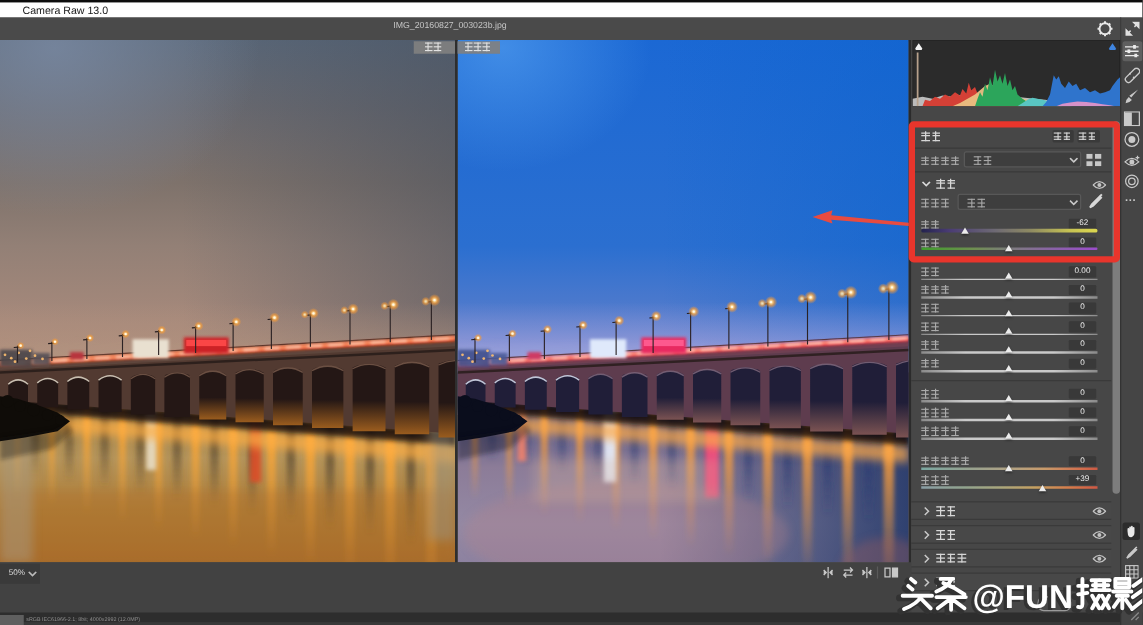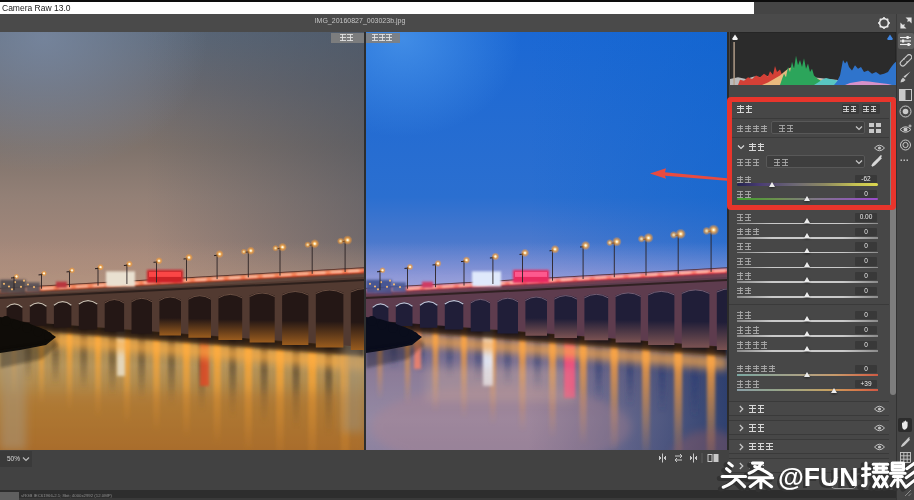--- a/index.html
+++ b/index.html
@@ -23,21 +23,21 @@
 .vbox{position:absolute;width:22px;height:8.5px;background:#393939;color:#ececec;font-size:6.5px;line-height:8.5px;text-align:center;border-radius:1px}
 .track{position:absolute;width:141px;height:1.6px;background:linear-gradient(90deg,#8a8a8a,#cacaca 25%,#cacaca 75%,#8a8a8a)}
 .thumb{position:absolute;width:0;height:0;border-left:3.8px solid transparent;border-right:3.8px solid transparent;border-bottom:5.2px solid #ececec;filter:drop-shadow(0 1px 1px rgba(0,0,0,0.5))}
 .dd{position:absolute;background:#3e3e3e;border:1px solid #585858;border-radius:2px}
 .sep{position:absolute;left:729px;width:160px;height:1px;background:#3a3a3a}
 .secbar{position:absolute;left:729px;width:160px;background:#484848;border-top:1.5px solid #3a3a3a;border-bottom:1.5px solid #3a3a3a}
 </style></head><body>
 <div id="app">
 
 <div class="abs" style="left:0;top:0;width:914px;height:1.5px;background:#0d0d0d"></div>
-<div class="abs" style="left:0;top:1.5px;width:754px;height:12.5px;background:#fff;color:#191919;font-size:8.5px;line-height:12.5px;padding-left:2px">Camera Raw 13.0</div>
+<div class="abs" style="left:0;top:1.5px;width:914px;height:12.5px;background:#fff;color:#191919;font-size:8.5px;line-height:12.5px;padding-left:18px">Camera Raw 13.0</div>
 <div class="abs" style="left:0;top:14px;width:914px;height:18px;background:#4a4a4a"></div>
 <div class="abs" style="left:280px;top:17px;width:160px;text-align:center;color:#c6c6c6;font-size:7px">IMG_20160827_003023b.jpg</div>
 <svg class="abs" style="left:877px;top:16px" width="14" height="14" viewBox="0 0 14 14">
 <g stroke="#e8e8e8" stroke-width="1.6">
         <line x1="7" y1="1" x2="7" y2="13"></line>
         <line x1="1" y1="7" x2="13" y2="7"></line>
 <line x1="2.8" y1="2.8" x2="11.2" y2="11.2"></line>
         <line x1="11.2" y1="2.8" x2="2.8" y2="11.2"></line>
       </g>
 <circle cx="7" cy="7" r="4.4" fill="#4a4a4a" stroke="#e8e8e8" stroke-width="1.6"></circle>

